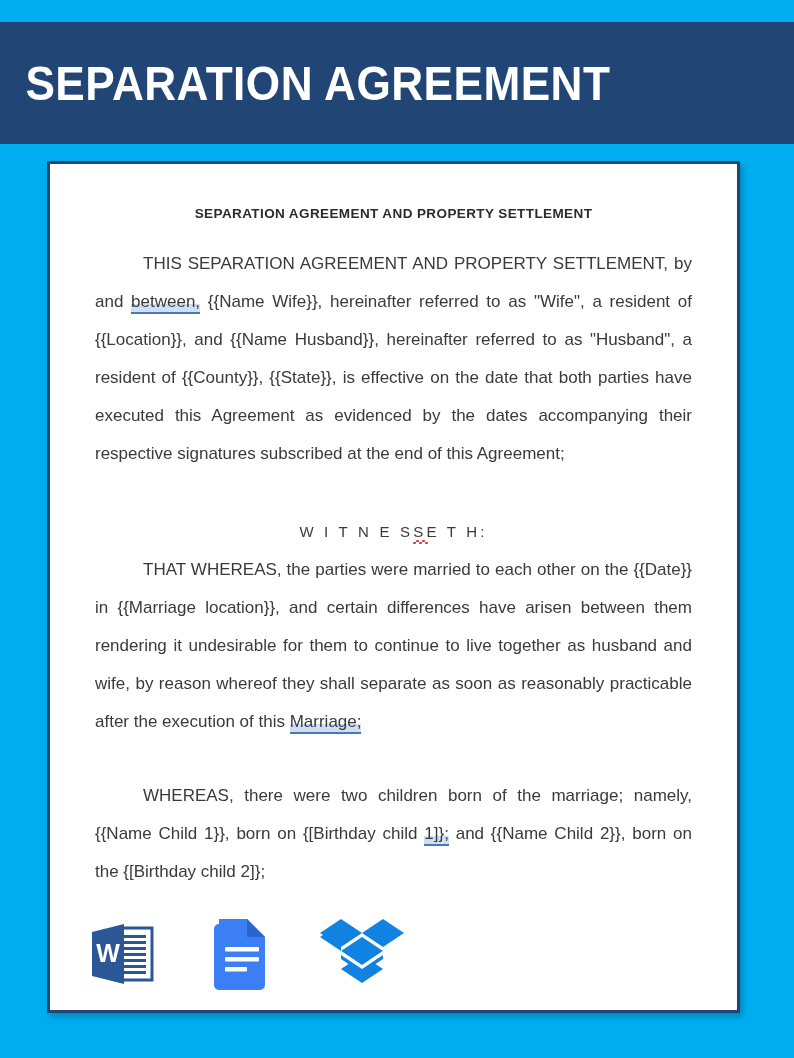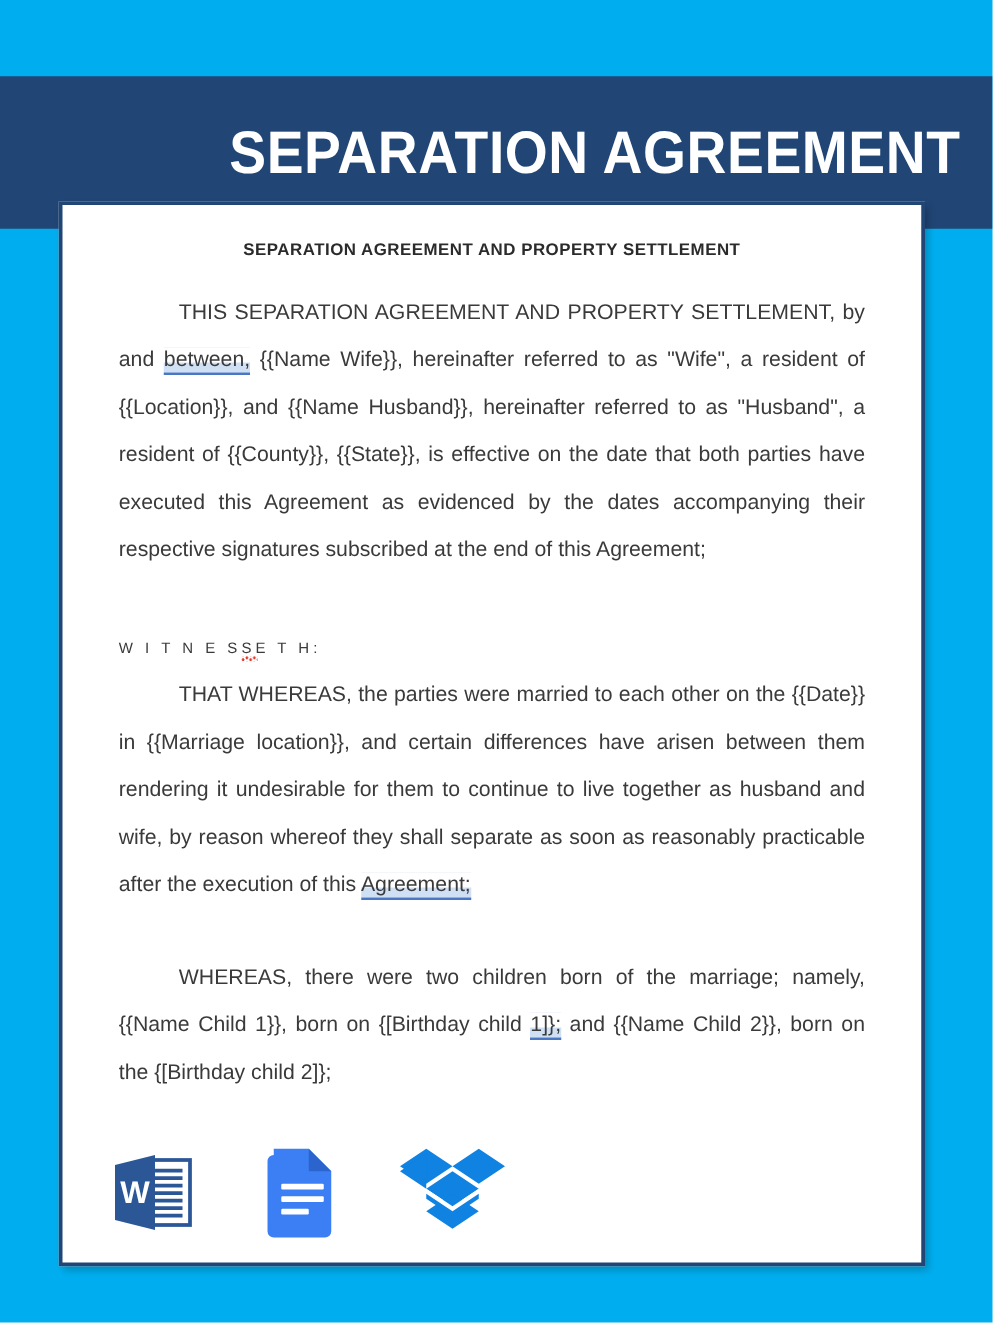--- a/index.html
+++ b/index.html
@@ -18,22 +18,21 @@
   
   .banner {
     position: absolute;
     left: 0;
     top: 22px;
     width: 794px;
     height: 122px;
     background: #214675;
     display: flex;
     align-items: center;
-    justify-content: flex-end;
-    margin-top: 39px;
+    justify-content: flex-start;
   }
   .banner-title {
     color: #ffffff;
     font-family: "Liberation Sans Narrow", "Liberation Sans", sans-serif;
     font-size: 48px;
     font-weight: bold;
     letter-spacing: 0.5px;
     transform: scaleX(0.92);
     white-space: nowrap;
   }
@@ -48,21 +47,21 @@
     background: #ffffff;
     border: 3px solid #214675;
     box-sizing: border-box;
     box-shadow: 3px 4px 6px rgba(0,0,0,0.22);
     overflow: hidden;
   }
 
   .doc-body {
     position: absolute;
     left: 0;
-    top: 0;
+    top: 14px;
     width: 687px;
     padding: 28px 45px 0 45px;
     box-sizing: border-box;
   }
 
   .doc-title {
     text-align: center;
     font-size: 13.5px;
     font-weight: bold;
     color: #2b2b2b;
@@ -81,21 +80,22 @@
     text-justify: inter-word;
   }
   p.para.indent {
     text-indent: 48px;
   }
   p.gap-before {
     margin-top: 36px;
   }
 
   .witnesseth {
-    font-size: 12px;
+    text-align: center;
+    font-size: 15px;
     color: #3a3a3a;
     letter-spacing: 3.2px;
     line-height: 38px;
     margin: 40px 0 0 0;
     font-family: "Liberation Sans", sans-serif;
     position: relative;
   }
 
   
   .mark-blue {
@@ -155,21 +155,21 @@
 
     <p class="para indent">
       <span>THIS SEPARATION AGREEMENT AND PROPERTY SETTLEMENT, by and </span><span class="mark-blue">between,</span><span>  {{Name Wife}}, hereinafter referred to as "Wife", a resident of {{Location}}, and  {{Name Husband}}, hereinafter referred to as "Husband", a resident of  {{County}}, {{State}}, is effective on the date that both parties have executed this Agreement as evidenced by the dates accompanying their respective signatures subscribed at the end of this Agreement;</span>
     </p>
 
     <div class="witnesseth">
       <span>W I T N E S</span><span class="mark-red">S</span><span>E T H:</span>
     </div>
 
     <p class="para indent">
-      <span>THAT WHEREAS, the parties were married to each other on the {{Date}} in {{Marriage location}}, and certain differences have arisen between them rendering it undesirable for them to continue to live together as husband and wife, by reason whereof they shall separate as soon as reasonably practicable after the execution of this </span><span class="mark-blue">Agreement;</span>
+      <span>THAT WHEREAS, the parties were married to each other on the {{Date}} in {{Marriage location}}, and certain differences have arisen between them rendering it undesirable for them to continue to live together as husband and wife, by reason whereof they shall separate as soon as reasonably practicable after the execution of this </span><span class="mark-blue">Marriage;</span>
     </p>
 
     <p class="para indent gap-before">
       <span>WHEREAS, there were two children born of the marriage; namely, {{Name Child 1}}, born on {[Birthday child </span><span class="mark-blue">1]};</span><span> and {{Name Child 2}}, born on the {[Birthday child 2]};</span>
     </p>
 
   </div>
 
   <div class="icon-row">
 

